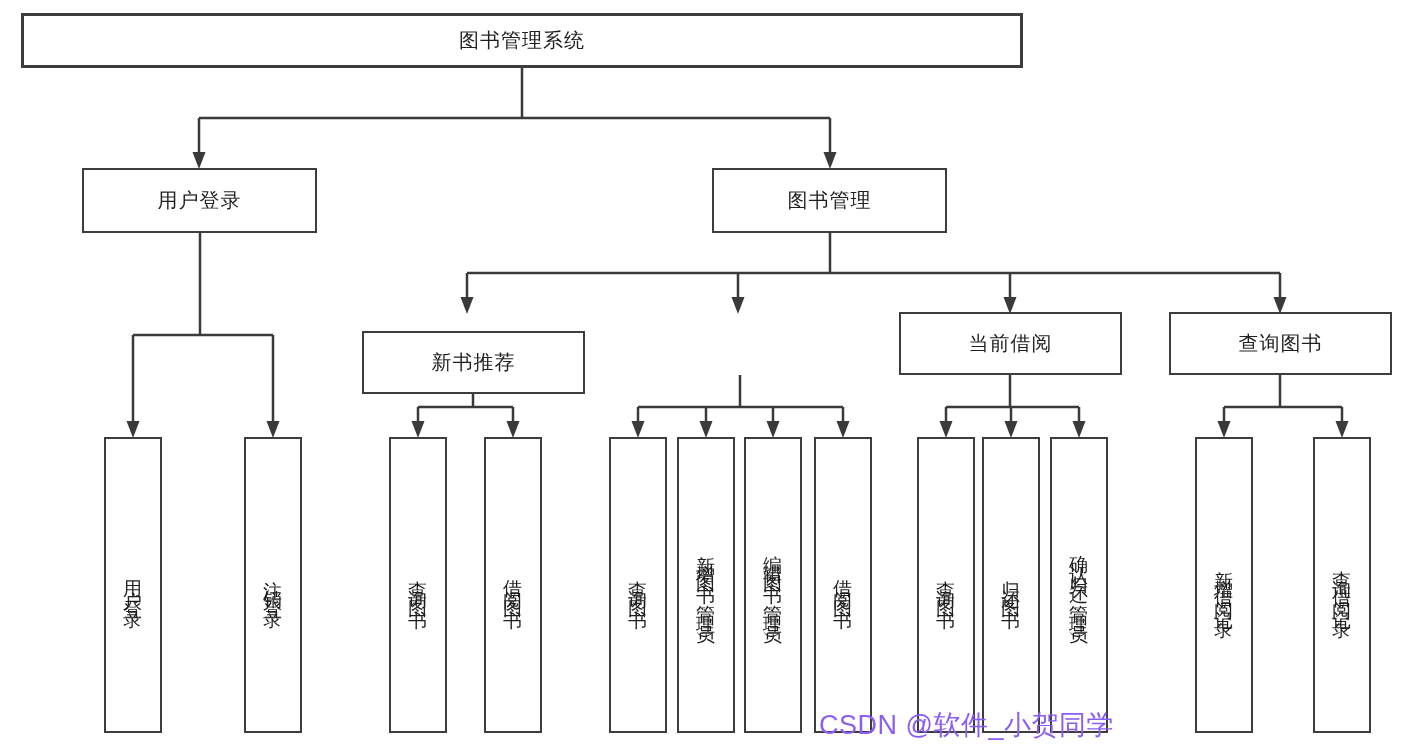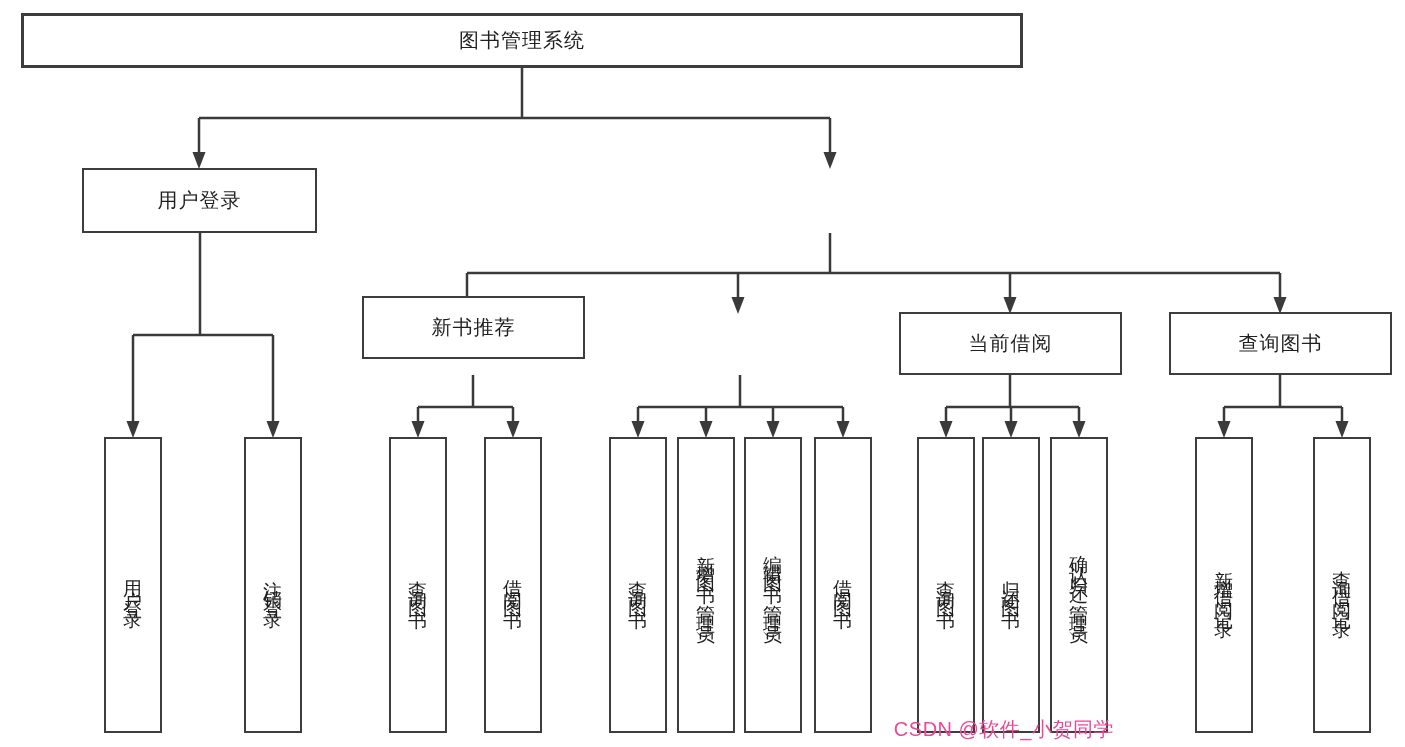--- a/index.html
+++ b/index.html
@@ -37,22 +37,22 @@
     text-orientation: mixed;
     font-size: 19px;
     line-height: 1;
     letter-spacing: 10px;
     white-space: nowrap;
   }
   .watermark {
     position: absolute;
     right: 6px;
     bottom: 4px;
-    font-size: 20px;
-    color: #ec4899;
+    font-size: 27px;
+    color: #8b5cf6;
     z-index: 3;
     letter-spacing: 0.5px;
   }
 </style>
 </head>
 <body>
 
 <div id="canvas">
 
   <svg id="connectors" viewBox="0 0 1405 747" xmlns="http://www.w3.org/2000/svg">
@@ -87,22 +87,25 @@
     </g>
   </svg>
 
   <div class="box hbox root-box" style="left:21px; top:13px; width:1002px; height:55px;">
     <span>图书管理系统</span>
   </div>
 
   <div class="box hbox" style="left:82px; top:168px; width:235px; height:65px;">
     <span>用户登录</span>
   </div>
+  <div class="box hbox" style="left:712px; top:168px; width:235px; height:65px;">
+    <span>图书管理</span>
+  </div>
 
-  <div class="box hbox" style="left:362px; top:296px; width:223px; height:63px;">
+  <div class="box hbox" style="left:362px; top:331px; width:223px; height:63px;">
     <span>新书推荐</span>
   </div>
   <div class="box hbox" style="left:899px; top:312px; width:223px; height:63px;">
     <span>当前借阅</span>
   </div>
   <div class="box hbox" style="left:1169px; top:312px; width:223px; height:63px;">
     <span>查询图书</span>
   </div>
 
   <div class="box vbox" style="left:104px; top:437px; width:58px; height:296px;">

